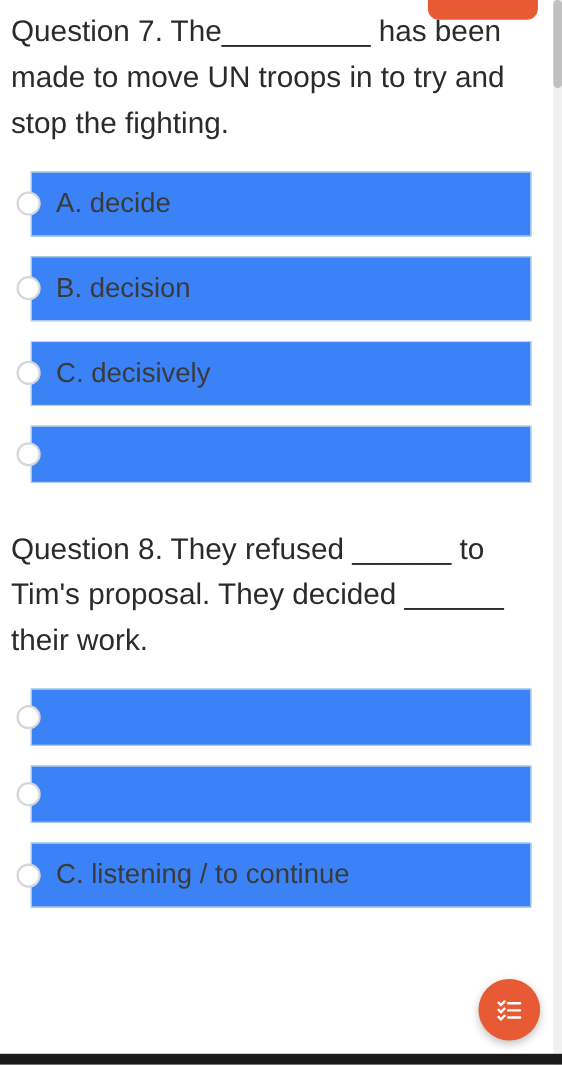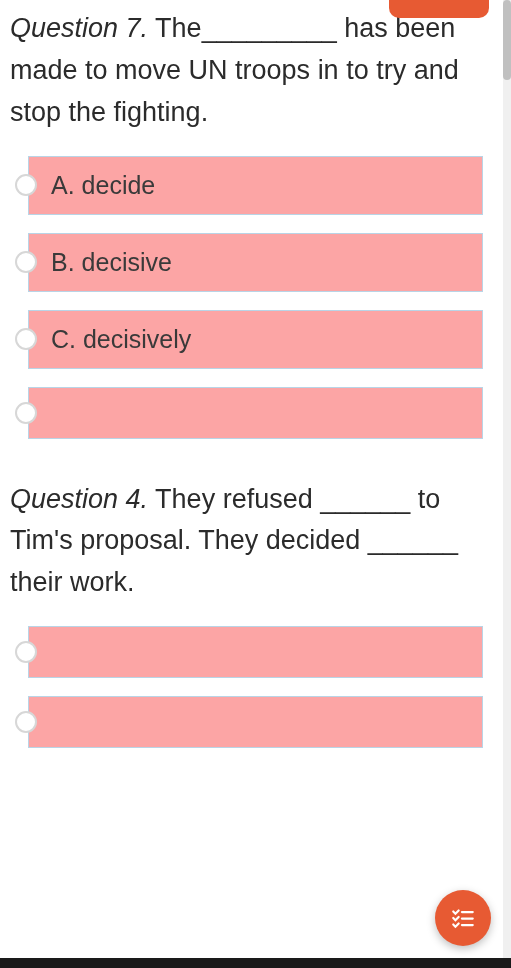--- a/index.html
+++ b/index.html
@@ -17,31 +17,30 @@
 .question-block {
   margin-bottom: 40px;
 }
 .question-text {
   font-size: 27px;
   color: #2b2b2b;
   line-height: 1.55;
   margin-bottom: 22px;
 }
 .q-label {
-  font-style: italic;
 }
 .options {
   padding-left: 18px;
   padding-right: 18px;
 }
 .option {
   display: flex;
   align-items: center;
   border: 1px solid #b9d4e6;
-  background: #fca5a5;
+  background: #3b82f6;
   padding: 14px 14px;
   margin-bottom: 18px;
   position: relative;
 }
 .radio {
   width: 22px;
   height: 22px;
   border: 2px solid #d7d7d7;
   border-radius: 50%;
   margin-right: 14px;
@@ -113,42 +112,46 @@
     <p class="question-text">
       <span class="q-label">Question 7.</span><span> The_________ has been made to move UN troops in to try and stop the fighting.</span>
     </p>
     <div class="options">
       <div class="option">
         <span class="radio"></span>
         <span class="option-text"><span>A.</span> <span>decide</span></span>
       </div>
       <div class="option">
         <span class="radio"></span>
-        <span class="option-text"><span>B.</span> <span>decisive</span></span>
+        <span class="option-text"><span>B.</span> <span>decision</span></span>
       </div>
       <div class="option">
         <span class="radio"></span>
         <span class="option-text"><span>C.</span> <span>decisively</span></span>
       </div>
       <div class="option">
         <span class="radio"></span>
       </div>
     </div>
   </div>
 
   <div class="question-block">
     <p class="question-text">
-      <span class="q-label">Question 4.</span><span> They refused ______ to Tim's proposal. They decided ______ their work.</span>
+      <span class="q-label">Question 8.</span><span> They refused ______ to Tim's proposal. They decided ______ their work.</span>
     </p>
     <div class="options">
       <div class="option">
         <span class="radio"></span>
       </div>
       <div class="option">
         <span class="radio"></span>
+      </div>
+      <div class="option">
+        <span class="radio"></span>
+        <span class="option-text"><span>C.</span> <span>listening / to continue</span></span>
       </div>
     </div>
   </div>
 
 </div>
 
 <div class="scrollbar">
   <div class="scroll-thumb"></div>
 </div>
 

